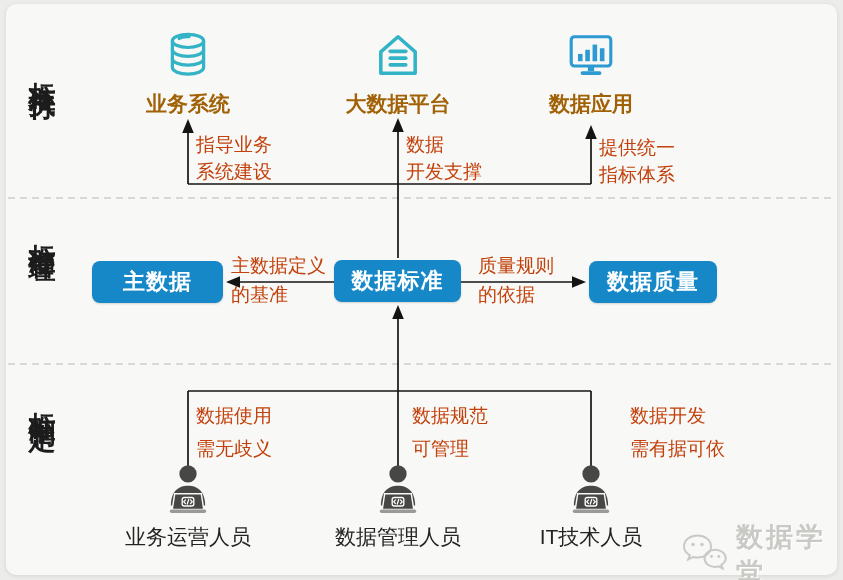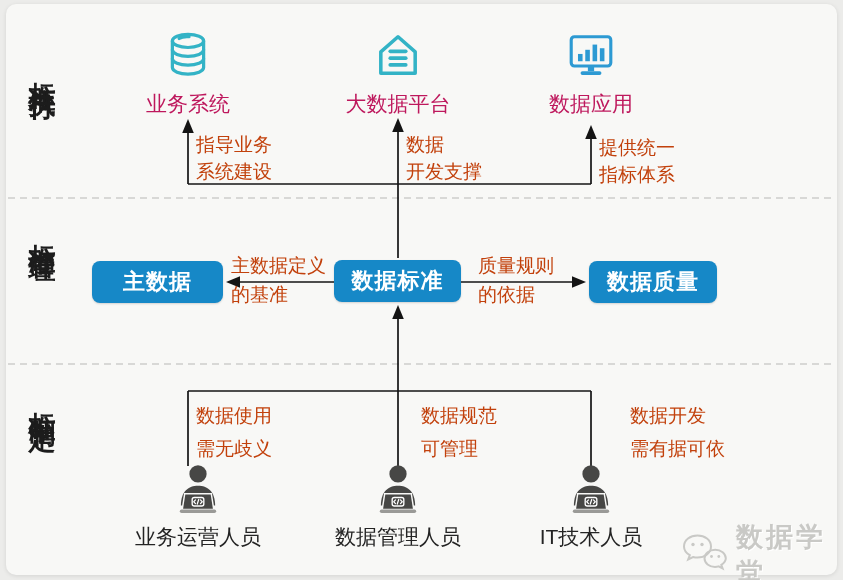--- a/index.html
+++ b/index.html
@@ -16,21 +16,21 @@
   }
   .canvas{position:absolute;left:0;top:0;width:843px;height:580px;}
   svg.overlay{position:absolute;left:0;top:0;pointer-events:none;}
   .row-label{
     position:absolute;left:26px;width:32px;
     writing-mode:vertical-rl;text-orientation:upright;
     font-size:27px;font-weight:800;color:#1c1c1c;letter-spacing:4px;line-height:32px;
   }
   .top-node{position:absolute;width:160px;text-align:center;}
   .top-node .nicon{display:inline-block;height:50px;}
-  .top-node .nlabel{margin-top:6px;font-size:21px;font-weight:400;color:#be185d;}
+  .top-node .nlabel{margin-top:6px;font-size:21px;font-weight:700;color:#a16207;}
   .edge-label{
     position:absolute;font-size:19px;color:#c2410c;
     white-space:pre-line;line-height:27px;
   }
   .edge-label.mid{line-height:29px;}
   .edge-label.bot{line-height:33px;}
   .bluebox{
     position:absolute;height:42px;border-radius:8px;background:#1688c7;
     display:flex;align-items:center;justify-content:center;
     color:#ffffff;font-size:22px;font-weight:700;letter-spacing:1px;
@@ -142,26 +142,26 @@
   <div class="bluebox" style="left:334px;top:260px;width:127px">数据标准</div>
   <div class="bluebox" style="left:589px;top:261px;width:128px">数据质量</div>
 
   <div class="edge-label mid" style="left:231px;top:251px">主数据定义
 的基准</div>
   <div class="edge-label mid" style="left:478px;top:251px">质量规则
 的依据</div>
 
   <div class="edge-label bot" style="left:196px;top:399px">数据使用
 需无歧义</div>
-  <div class="edge-label bot" style="left:421px;top:399px">数据规范
+  <div class="edge-label bot" style="left:412px;top:399px">数据规范
 可管理</div>
   <div class="edge-label bot" style="left:630px;top:399px">数据开发
 需有据可依</div>
 
-  <div class="person" style="left:113px;top:462px">
+  <div class="person" style="left:103px;top:462px">
     <span class="picon">
       <svg width="54" height="54" viewBox="0 0 52 52">
         <g fill="#474745">
           <circle cx="26" cy="11.5" r="8.3"></circle>
           <path d="M9.5 42 C9.5 28 17 22.8 26 22.8 C35 22.8 42.5 28 42.5 42 Z"></path>
         </g>
         <path d="M13.2 30.5 L38.8 30.5 L41.2 45.8 L10.8 45.8 Z" fill="#474745" stroke="#f8f8f6" stroke-width="1.4"></path>
         <rect x="8.5" y="45.8" width="35" height="3.4" rx="1.7" fill="#9a9a97"></rect>
         <rect x="20.4" y="34.2" width="11.2" height="8.2" rx="2" fill="none" stroke="#ffffff" stroke-width="1.3"></rect>
         <g fill="none" stroke="#ffffff" stroke-width="1.2" stroke-linecap="round" stroke-linejoin="round">

